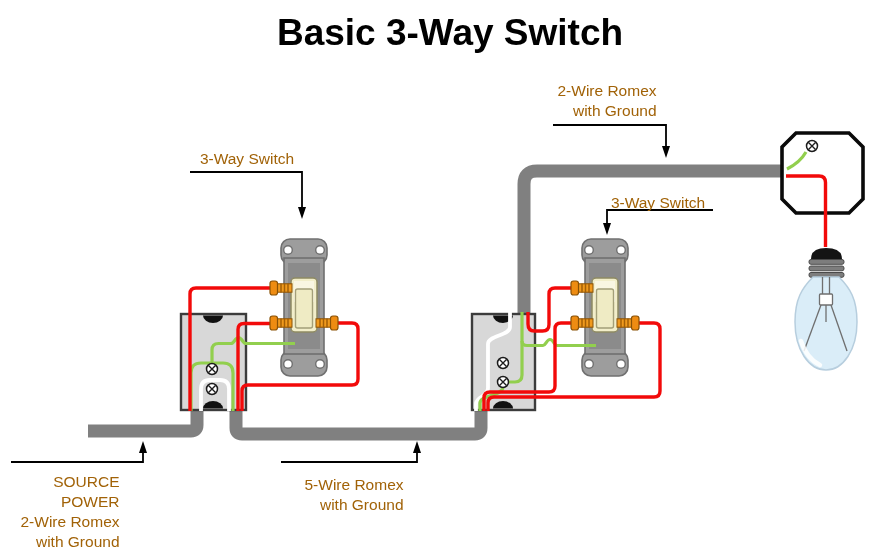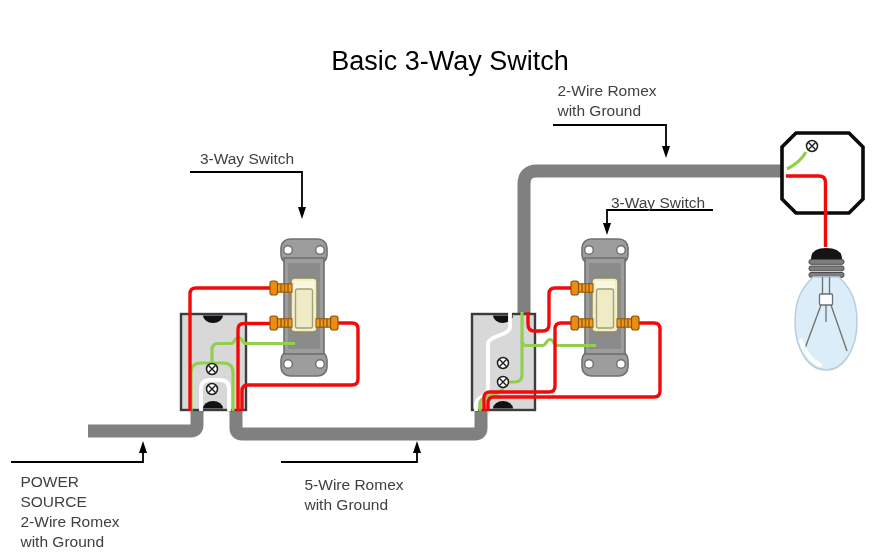--- a/index.html
+++ b/index.html
@@ -2,26 +2,26 @@
 <html style="--wire-red: #f20a0a; --wire-green: #92cf4e; --wire-white: #ffffff; --cable: #808080; --box-fill: #d8d8d8; --box-border: #3c3c3c; --strap: #9d9d9d; --strap-border: #707070; --toggle: #f2eeca; --terminal: #ee8c12; --bulb-glass: #daedf8;"><head>
 <meta charset="utf-8">
 <style>
   html,body{margin:0;padding:0;background:#fff;}
   .stage{
     position:relative;width:880px;height:560px;background:#ffffff;overflow:hidden;
     font-family:"Liberation Sans", sans-serif;color:#000;
   }
   .stage svg{position:absolute;left:0;top:0;}
   .diagram-label{
-    position:absolute;transform:translateX(-50%);text-align:left;
-    font-size:15.5px;line-height:20px;white-space:nowrap;color:#404040;
+    position:absolute;transform:translateX(-50%);text-align:right;
+    font-size:15.5px;line-height:20px;white-space:nowrap;color:#a16207;
   }
   .page-title{
     position:absolute;transform:translateX(-50%);text-align:center;
-    font-size:27px;font-weight:normal;white-space:nowrap;color:#000;margin-top:34px;
+    font-size:37px;font-weight:bold;white-space:nowrap;color:#000;
   }
   
   .leader{stroke:#000;stroke-width:1.8;fill:none;}
   .arrowhead{fill:#000;stroke:none;}
   .cable{stroke:var(--cable,#808080);stroke-width:13;fill:none;}
   .jbox{fill:var(--box-fill,#d8d8d8);stroke:var(--box-border,#3c3c3c);stroke-width:2.4;}
   .notch{fill:#111;stroke:none;}
   .wire-red{stroke:var(--wire-red,#f20a0a);stroke-width:3.4;fill:none;}
   .wire-green{stroke:var(--wire-green,#92cf4e);stroke-width:3.2;fill:none;}
   .wire-white{stroke:var(--wire-white,#ffffff);stroke-width:3.8;fill:none;}
@@ -221,19 +221,19 @@
     <div>2-Wire Romex</div>
     <div>with Ground</div>
   </div>
 
   <div class="diagram-label" style="left:354px;top:475px;">
     <div>5-Wire Romex</div>
     <div>with Ground</div>
   </div>
 
   <div class="diagram-label" style="left:70px;top:472px;">
+    <div>SOURCE</div>
     <div>POWER</div>
-    <div>SOURCE</div>
     <div>2-Wire Romex</div>
     <div>with Ground</div>
   </div>
 
 </div>
 
 </body></html>

